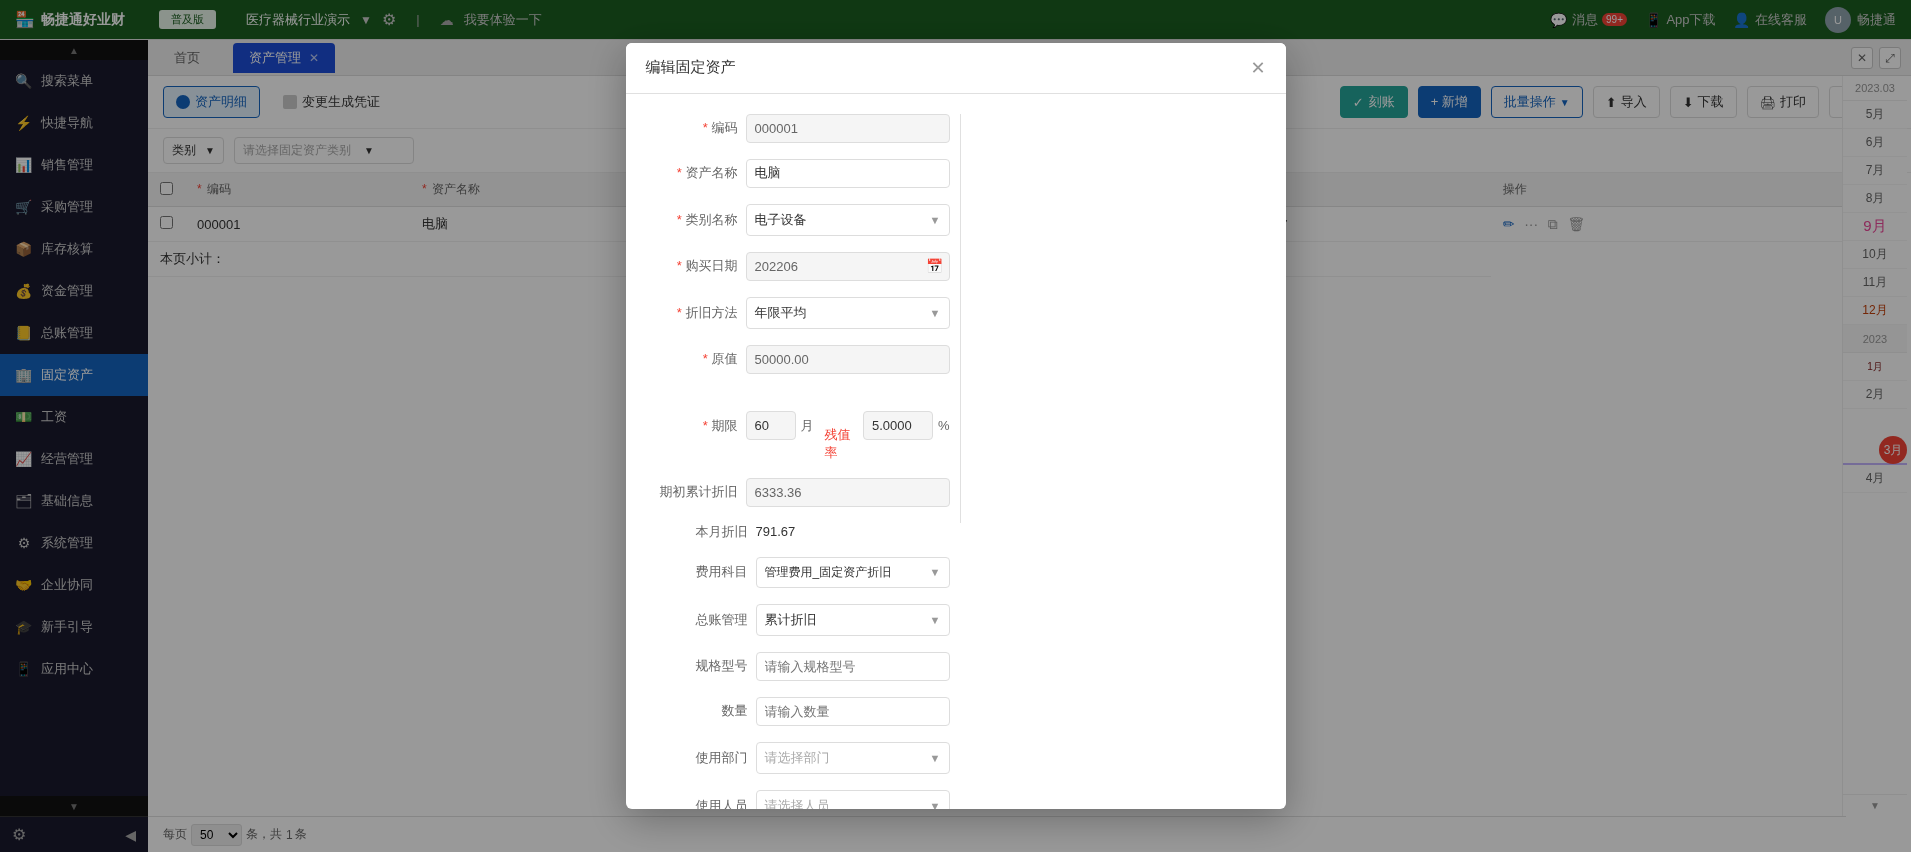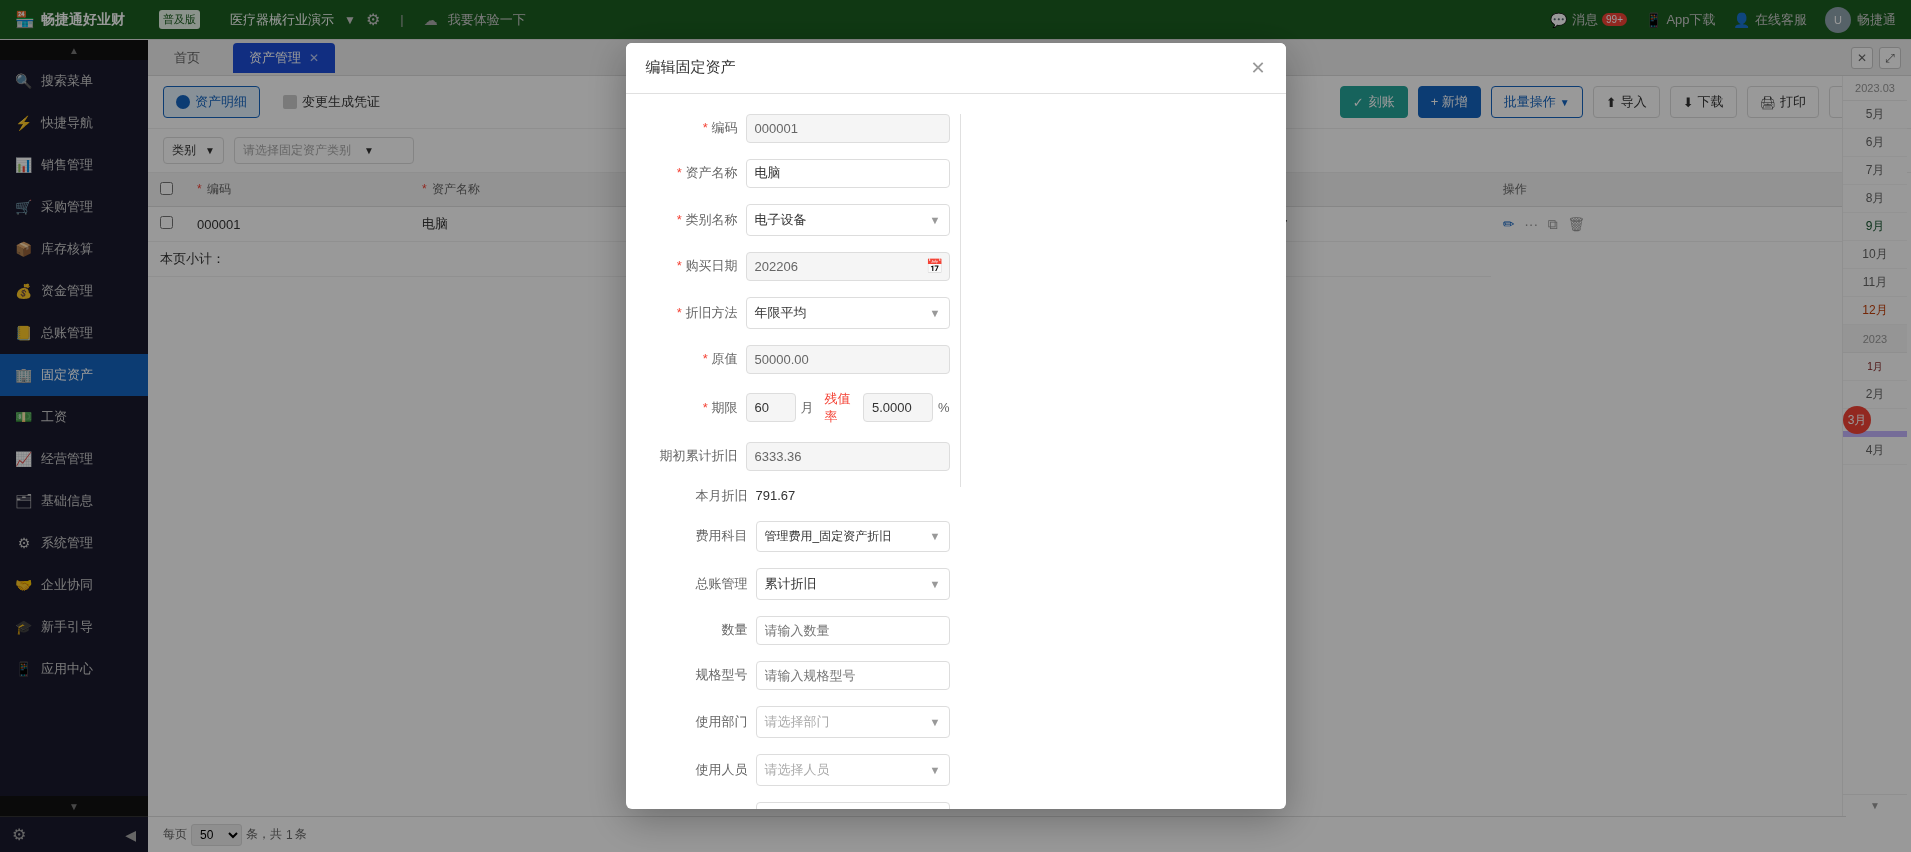--- a/index.html
+++ b/index.html
@@ -79,21 +79,21 @@
 </head>
 <body>
 
 <div class="app-container">
 
   <div class="app-header" style="background:#1b5e20; height:40px; padding:0 15px; display:flex; align-items:center;">
     <div style="display:flex; align-items:center; gap:6px; color:#fff; font-size:14px; font-weight:bold; min-width:140px;">
       <span style="font-size:16px;">🏪</span>
       <span>畅捷通好业财</span>
     </div>
-    <div style="background:#e8f5e9; color:#1b5e20; font-size:11px; padding:2px 4px; border-radius:3px; margin-left:4px;">普及版</div>
+    <div style="background:#e8f5e9; color:#1b5e20; font-size:11px; padding:2px 12px; border-radius:3px; margin-left:4px;">普及版</div>
 
     <div style="flex:1; display:flex; align-items:center; padding-left:30px; gap:10px;">
       <span style="color:#fff; font-size:13px; cursor:pointer;">医疗器械行业演示</span>
       <span style="color:#ccc; font-size:12px; cursor:pointer;">▼</span>
       <span style="color:#ccc; font-size:16px; cursor:pointer;">⚙</span>
       <span style="color:#aaa; margin:0 10px;">|</span>
       <span style="color:#aaa; font-size:14px;">☁</span>
       <span style="color:#ccc; font-size:13px; cursor:pointer;">我要体验一下</span>
     </div>
 
@@ -317,28 +317,28 @@
             </tbody>
           </table>
         </div>
 
         <div style="position:absolute; right:4px; top:0; bottom:36px; width:65px; background:#fff; border-left:1px solid #eee; display:flex; flex-direction:column;">
           <div style="text-align:center; font-size:11px; color:#999; padding:6px 2px; border-bottom:1px solid #eee;">2023.03</div>
           <div style="height:28px; display:flex; align-items:center; justify-content:center; font-size:12px; color:#666; cursor:pointer; border-bottom:1px solid #f5f5f5;">5月</div>
           <div style="height:28px; display:flex; align-items:center; justify-content:center; font-size:12px; color:#666; cursor:pointer; border-bottom:1px solid #f5f5f5;">6月</div>
           <div style="height:28px; display:flex; align-items:center; justify-content:center; font-size:12px; color:#666; cursor:pointer; border-bottom:1px solid #f5f5f5;">7月</div>
           <div style="height:28px; display:flex; align-items:center; justify-content:center; font-size:12px; color:#666; cursor:pointer; border-bottom:1px solid #f5f5f5;">8月</div>
-          <div style="height:28px; display:flex; align-items:center; justify-content:center; font-size:12px; color:#14532d; cursor:pointer; border-bottom:1px solid #f5f5f5;">9月</div>
+          <div style="height:28px; display:flex; align-items:center; justify-content:center; font-size:15px; color:#ec4899; cursor:pointer; border-bottom:1px solid #f5f5f5;">9月</div>
           <div style="height:28px; display:flex; align-items:center; justify-content:center; font-size:12px; color:#666; cursor:pointer; border-bottom:1px solid #f5f5f5;">10月</div>
           <div style="height:28px; display:flex; align-items:center; justify-content:center; font-size:12px; color:#666; cursor:pointer; border-bottom:1px solid #f5f5f5;">11月</div>
           <div style="height:28px; display:flex; align-items:center; justify-content:center; font-size:12px; color:#c2410c; cursor:pointer; border-bottom:1px solid #f5f5f5;">12月</div>
           <div style="height:28px; display:flex; align-items:center; justify-content:center; font-size:11px; color:#999; border-bottom:1px solid #eee; background:#f9f9f9;">2023</div>
           <div style="height:28px; display:flex; align-items:center; justify-content:center; font-size:10px; color:#7f1d1d; cursor:pointer; border-bottom:1px solid #f5f5f5;">1月</div>
           <div style="height:28px; display:flex; align-items:center; justify-content:center; font-size:12px; color:#666; cursor:pointer; border-bottom:1px solid #f5f5f5;">2月</div>
-          <div style="height:28px; display:flex; align-items:center; justify-content:flex-start; font-size:12px; cursor:pointer; border-bottom:6px solid #c4b5fd;">
+          <div style="height:28px; display:flex; align-items:center; justify-content:flex-end; font-size:12px; cursor:pointer; border-bottom:2px solid #c4b5fd;margin-top:28px;">
             <div style="width:28px; height:28px; background:#f44336; border-radius:50%; display:flex; align-items:center; justify-content:center; color:#fff; font-size:12px;">3月</div>
           </div>
           <div style="height:28px; display:flex; align-items:center; justify-content:center; font-size:12px; color:#666; cursor:pointer; border-bottom:1px solid #f5f5f5;">4月</div>
           <div style="margin-top:auto; height:22px; display:flex; align-items:center; justify-content:center; cursor:pointer; color:#999; font-size:10px; border-top:1px solid #eee;">▼</div>
         </div>
 
         <div style="position:absolute; bottom:0; left:0; right:65px; height:36px; background:#fff; border-top:1px solid #e0e0e0; display:flex; align-items:center; padding:0 15px; font-size:12px; color:#666;">
           <span>每页</span>
           <select style="border:1px solid #ddd; border-radius:3px; padding:2px 4px; font-size:12px; margin:0 4px;">
             <option>50</option>
@@ -426,21 +426,21 @@
           </div>
 
           <div class="form-row">
             <label class="form-label">
               <span style="color:#f44336;">* </span>
               <span>期限</span>
             </label>
             <div class="form-inline">
               <input type="text" class="small readonly" readonly="" style="width: 50px; border: 1px solid rgb(221, 221, 221); border-radius: 4px; padding: 6px 8px; font-size: 13px; background: rgb(245, 245, 245);" value="60">
               <span style="color:#666; font-size:13px;">月</span>
-              <span style="color:#f44336; font-size:13px; margin-left:6px;">残值率</span>
+              <span style="color:#f44336; font-size:13px; margin-left:6px;margin-top:36px;">残值率</span>
               <input type="text" class="medium readonly" readonly="" style="width: 70px; border: 1px solid rgb(221, 221, 221); border-radius: 4px; padding: 6px 8px; font-size: 13px; background: rgb(245, 245, 245);" value="5.0000">
               <span style="color:#666; font-size:13px;">%</span>
             </div>
           </div>
 
           <div class="form-row">
             <label class="form-label">
               <span>期初累计折旧</span>
             </label>
             <input type="text" class="form-input readonly" readonly="" style="background: rgb(245, 245, 245);" value="6333.36">
@@ -474,30 +474,30 @@
               <span>总账管理</span>
             </label>
             <div class="form-select">
               <span>累计折旧</span>
               <span style="font-size:11px; color:#999;">▼</span>
             </div>
           </div>
 
           <div class="form-row">
             <label class="form-label">
+              <span>规格型号</span>
+            </label>
+            <input type="text" class="form-input" placeholder="请输入规格型号" style="">
+          </div>
+
+          <div class="form-row">
+            <label class="form-label">
               <span>数量</span>
             </label>
             <input type="text" class="form-input" placeholder="请输入数量" style="">
-          </div>
-
-          <div class="form-row">
-            <label class="form-label">
-              <span>规格型号</span>
-            </label>
-            <input type="text" class="form-input" placeholder="请输入规格型号" style="">
           </div>
 
           <div class="form-row">
             <label class="form-label">
               <span>使用部门</span>
             </label>
             <div class="form-select">
               <span style="color:#aaa;">请选择部门</span>
               <span style="font-size:11px; color:#999;">▼</span>
             </div>

